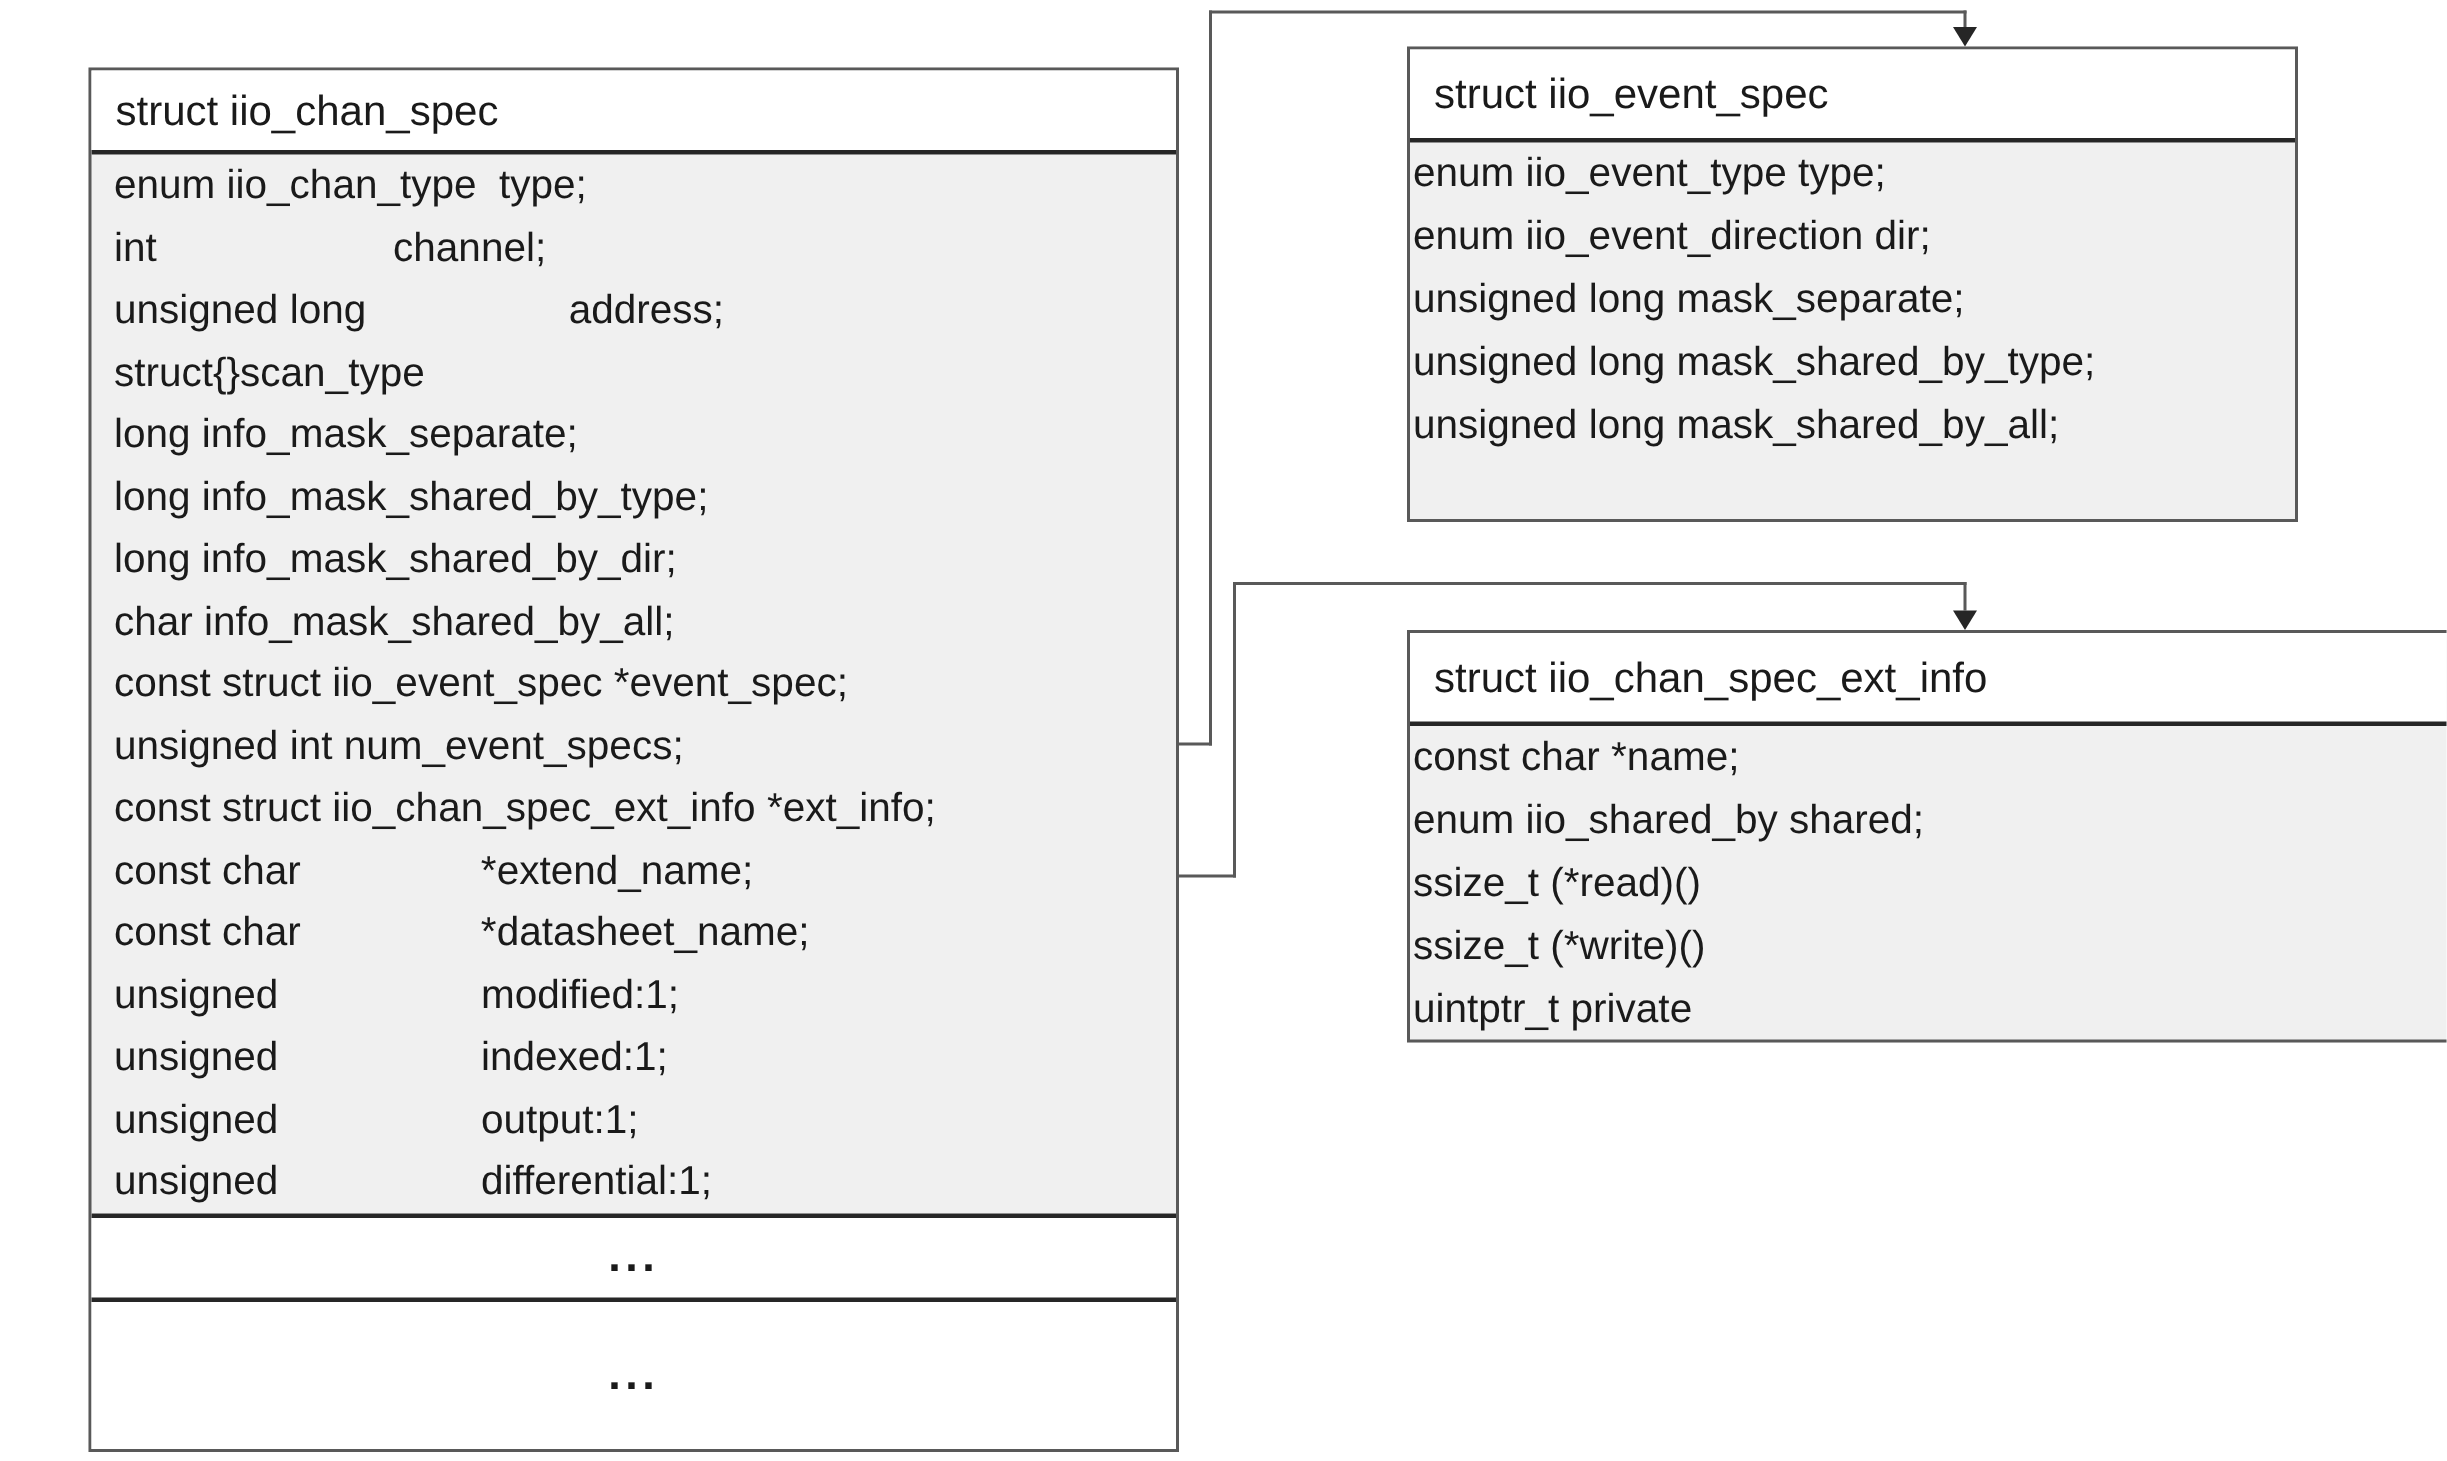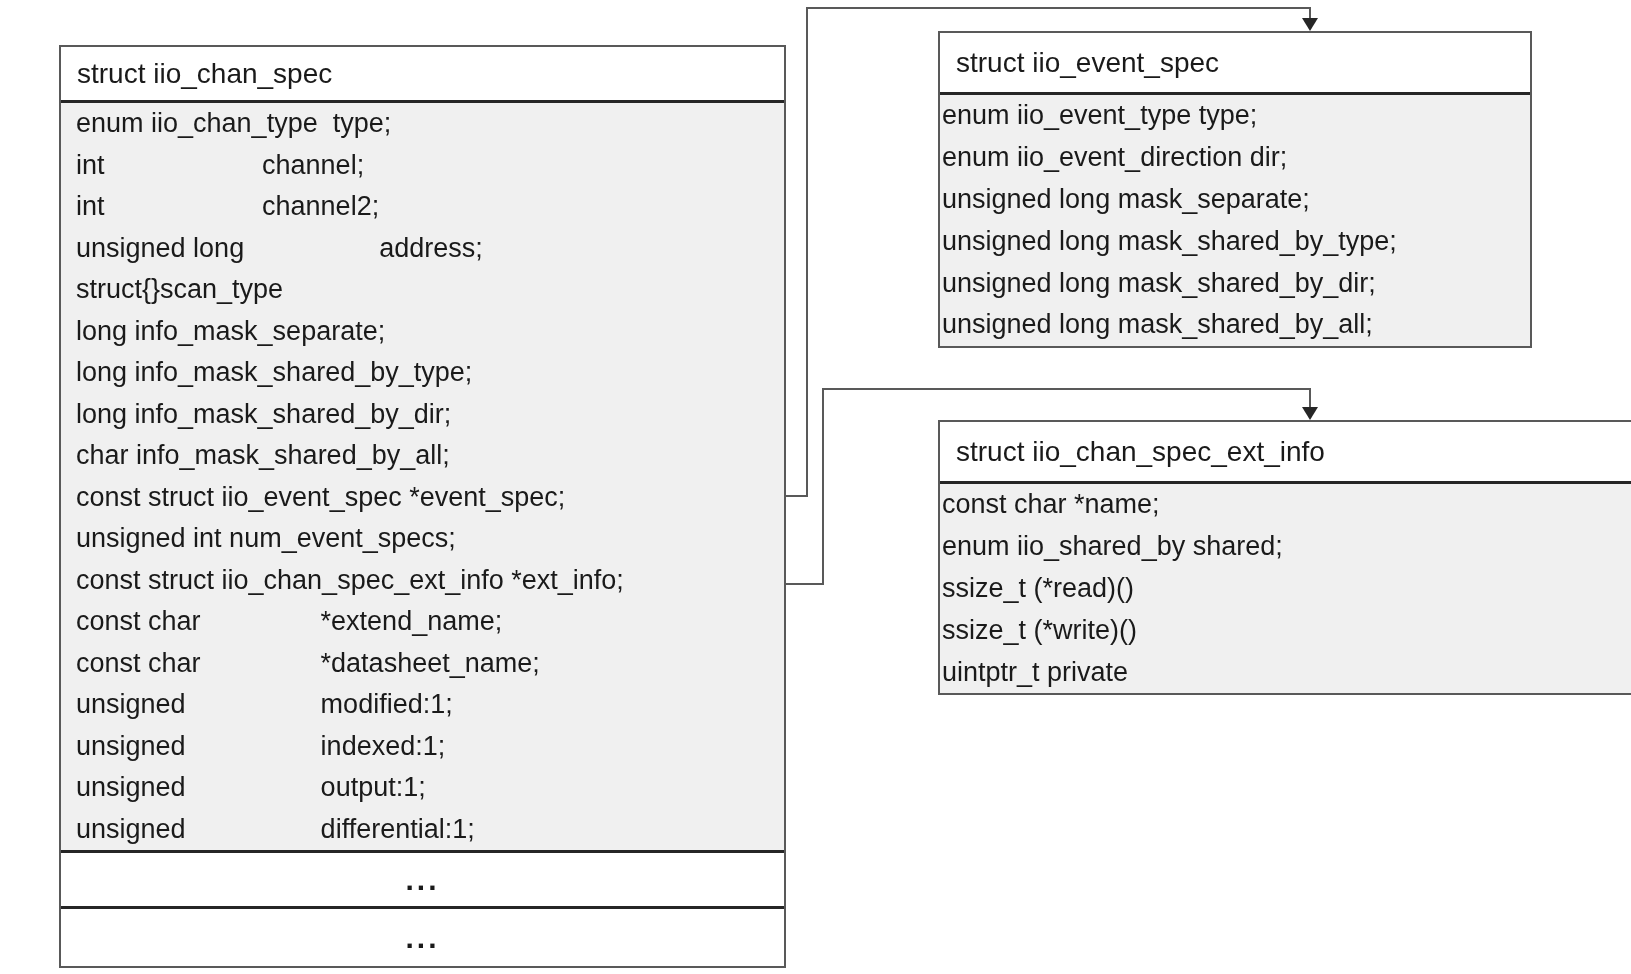--- a/index.html
+++ b/index.html
@@ -85,21 +85,20 @@
 </head>
 <body>
 
 <div id="canvas">
 
   <div class="structbox box-a">
     <div class="title">struct iio_chan_spec</div>
     <div class="rows">
       <div class="row">enum iio_chan_type  type;</div>
       <div class="row">int                     channel;</div>
-      <div class="row">int                     channel2;</div>
       <div class="row">unsigned long                  address;</div>
       <div class="row">struct{}scan_type</div>
       <div class="row">long info_mask_separate;</div>
       <div class="row">long info_mask_shared_by_type;</div>
       <div class="row">long info_mask_shared_by_dir;</div>
       <div class="row">char info_mask_shared_by_all;</div>
       <div class="row">const struct iio_event_spec *event_spec;</div>
       <div class="row">unsigned int num_event_specs;</div>
       <div class="row">const struct iio_chan_spec_ext_info *ext_info;</div>
       <div class="row">const char                *extend_name;</div>
@@ -113,21 +112,20 @@
     <div class="dots dots-2">...</div>
   </div>
 
   <div class="structbox box-b">
     <div class="title">struct iio_event_spec</div>
     <div class="rows">
       <div class="row">enum iio_event_type type;</div>
       <div class="row">enum iio_event_direction dir;</div>
       <div class="row">unsigned long mask_separate;</div>
       <div class="row">unsigned long mask_shared_by_type;</div>
-      <div class="row">unsigned long mask_shared_by_dir;</div>
       <div class="row">unsigned long mask_shared_by_all;</div>
     </div>
   </div>
 
   <div class="structbox box-c">
     <div class="title">struct iio_chan_spec_ext_info</div>
     <div class="rows">
       <div class="row">const char *name;</div>
       <div class="row">enum iio_shared_by shared;</div>
       <div class="row">ssize_t (*read)()</div>

